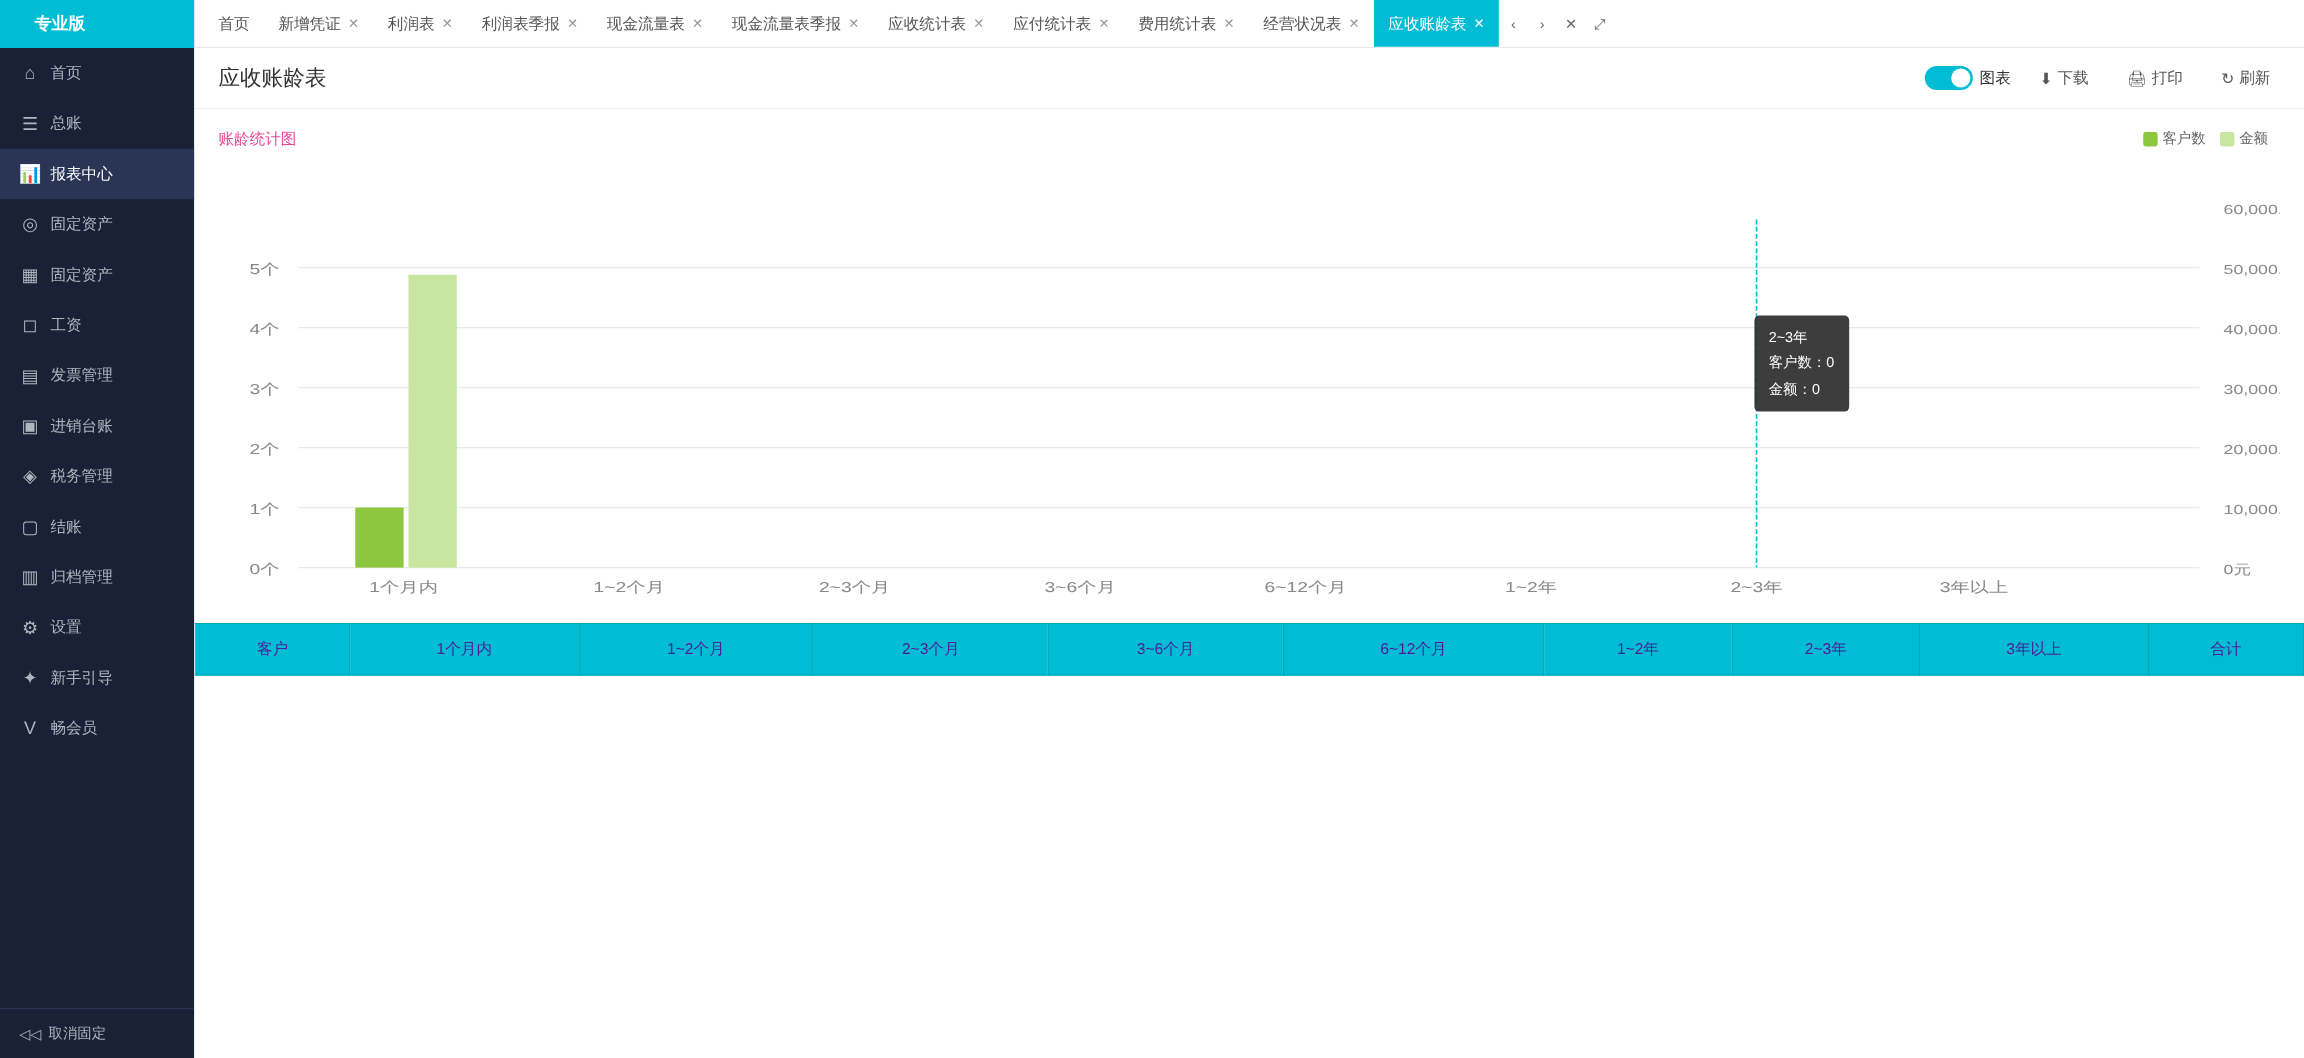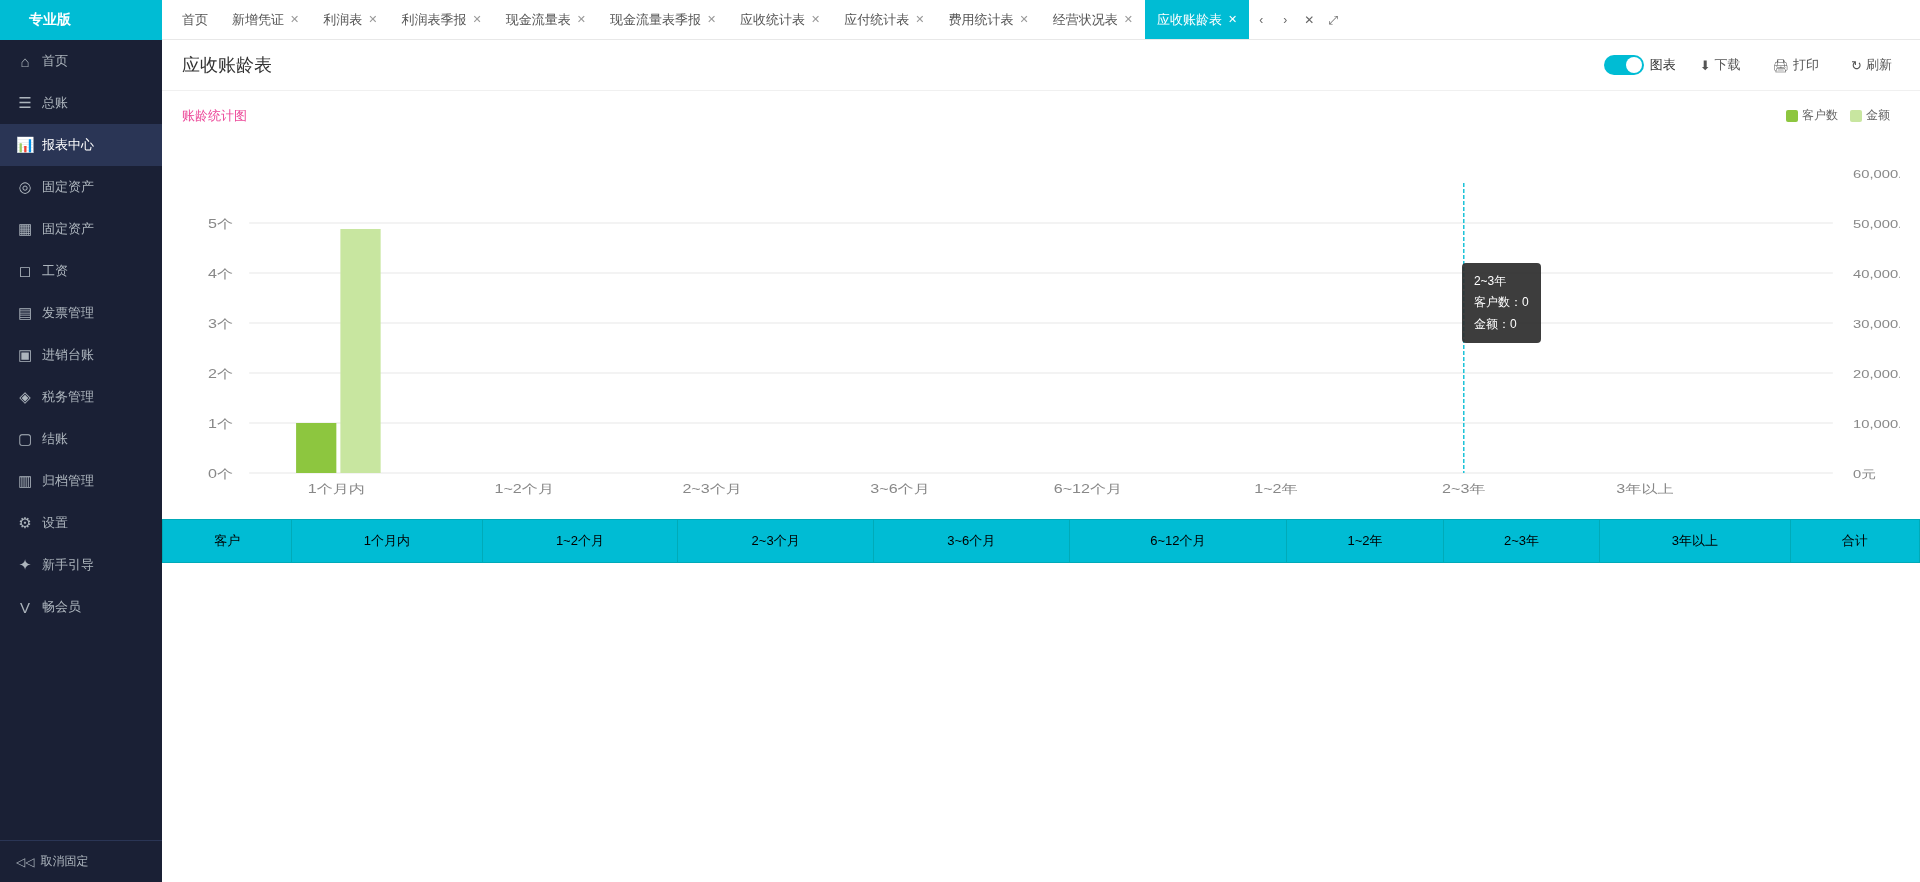--- a/index.html
+++ b/index.html
@@ -199,21 +199,21 @@
       overflow: auto;
       background: white;
     }
     table {
       width: 100%;
       border-collapse: collapse;
       font-size: 13px;
     }
     table thead tr {
       background: #00bcd4;
-      color: #000000;
+      color: #4c1d95;
     }
     table thead th {
       padding: 12px 8px;
       text-align: center;
       font-weight: normal;
       border: 1px solid #00aab8;
     }
     table tbody tr td {
       padding: 10px 8px;
       text-align: center;

